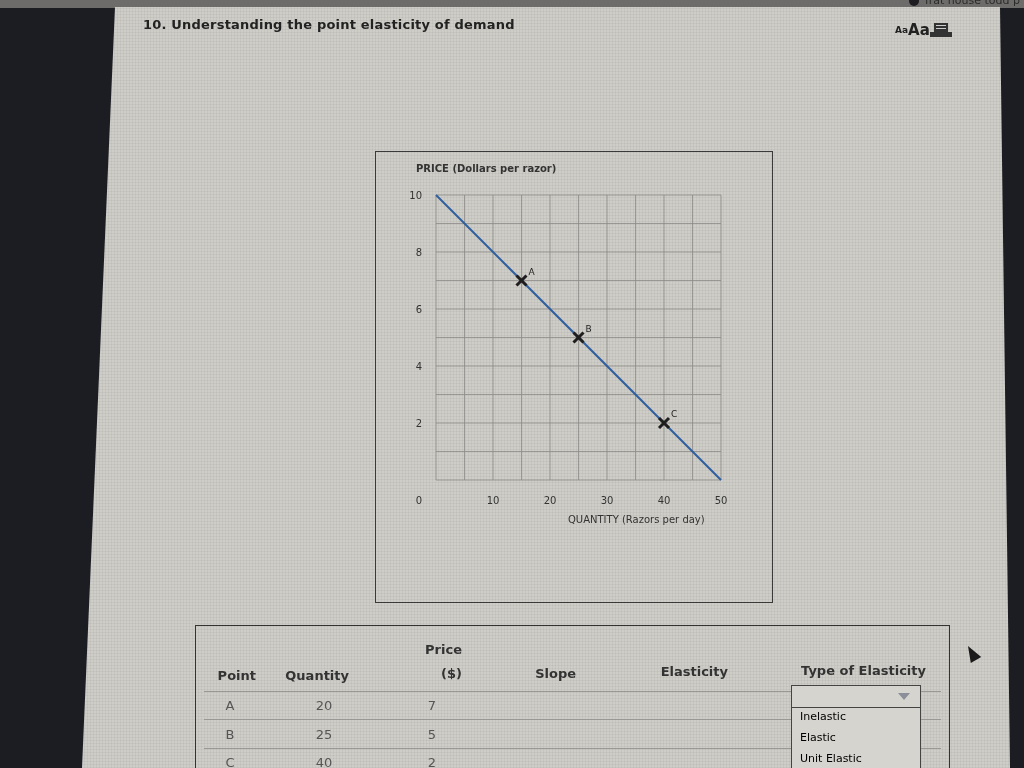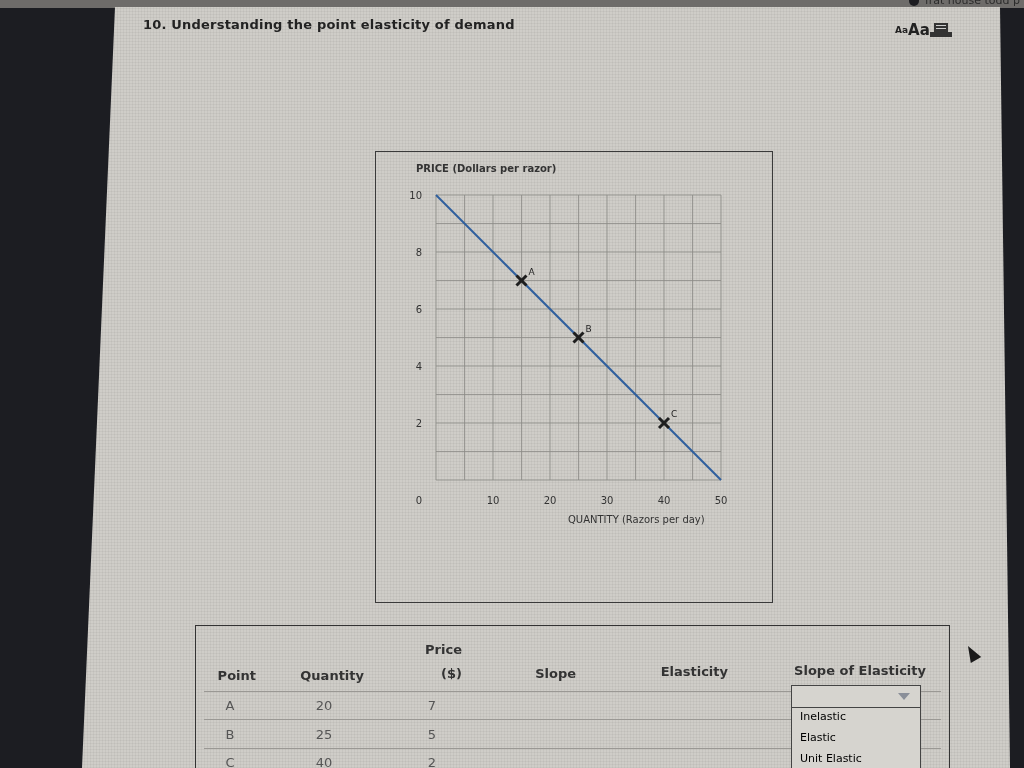--- a/index.html
+++ b/index.html
@@ -135,26 +135,26 @@
             <text x="295" y="265" class="pt-label">C</text>
           </g>
         </g>
       <text class="x-title" x="192" y="371">QUANTITY (Razors per day)</text>
     </svg>
   </div>
 
 
   <div class="answer-table">
     <div class="th" style="left:8px; top:42px; width:52px;">Point</div>
-    <div class="th" style="left:84px; top:42px; width:84px;">Quantity</div>
+    <div class="th" style="left:69px; top:42px; width:84px;">Quantity</div>
     <div class="th" style="left:206px; top:16px; width:60px;">Price</div>
     <div class="th" style="left:206px; top:40px; width:60px;">($)</div>
     <div class="th" style="left:310px; top:40px; width:70px;">Slope</div>
     <div class="th" style="left:432px; top:38px; width:100px;">Elasticity</div>
-    <div class="th" style="left:580px; top:37px; width:150px;">Slope of Elasticity</div>
+    <div class="th" style="left:580px; top:37px; width:150px;">Type of Elasticity</div>
 
     <div class="row-line" style="top:65px;"></div>
     <div class="row-line" style="top:93px;"></div>
     <div class="row-line" style="top:122px;"></div>
 
     <div>
       <div class="cell" style="left:4px; top:72px;">A</div>
       <div class="cell" style="left:98px; top:72px;">20</div>
       <div class="cell" style="left:206px; top:72px;">7</div>
       <div class="cell" style="left:315px; top:72px;"></div>

